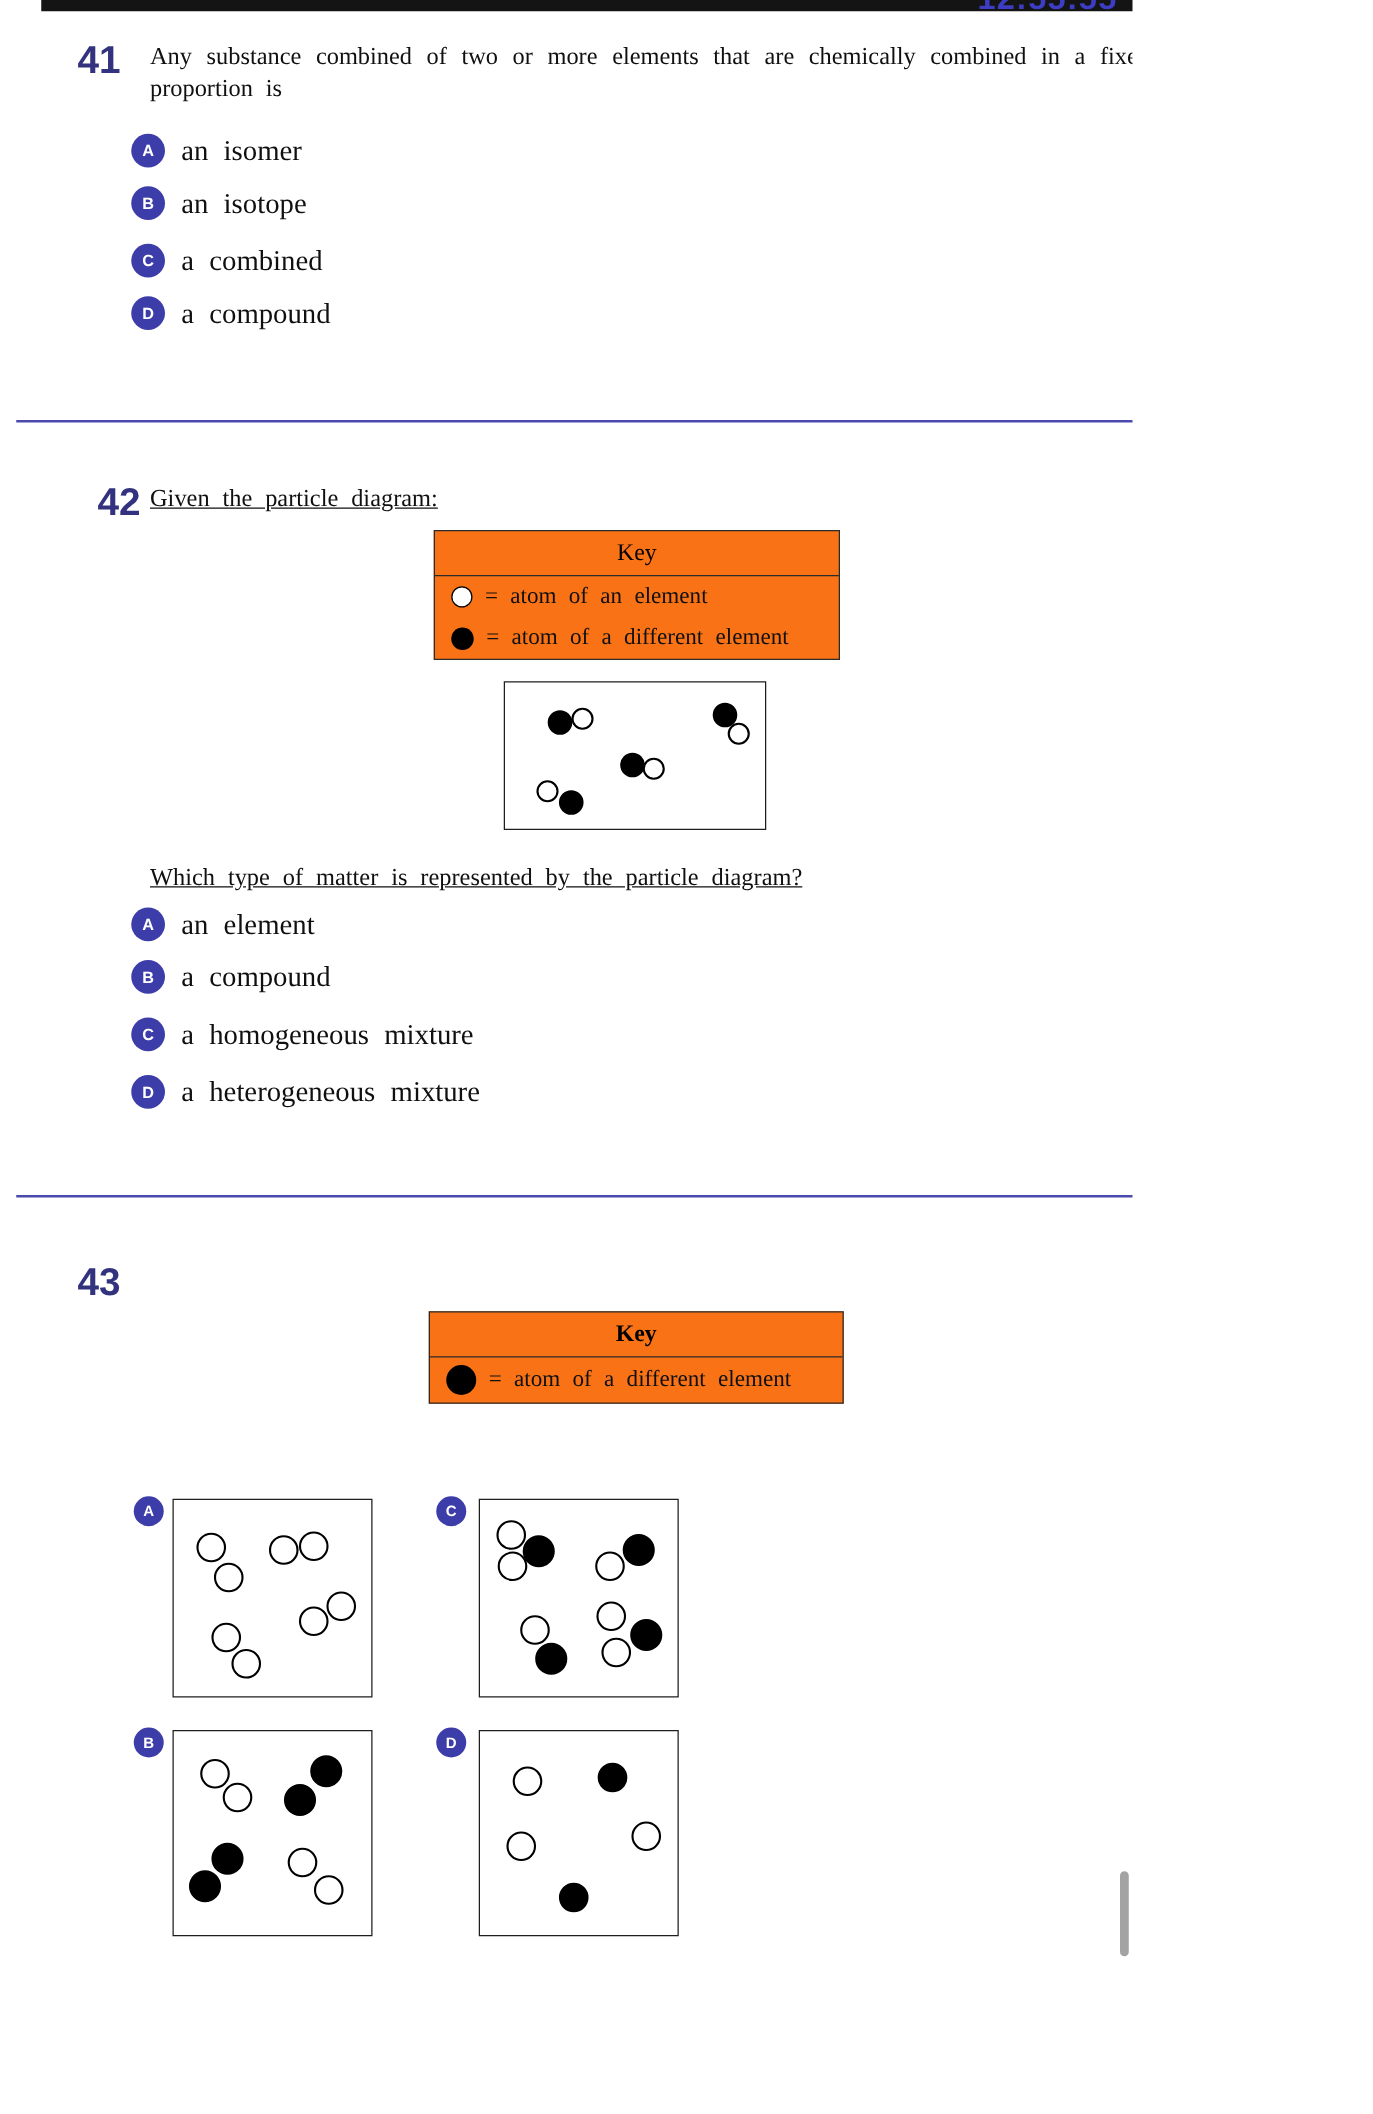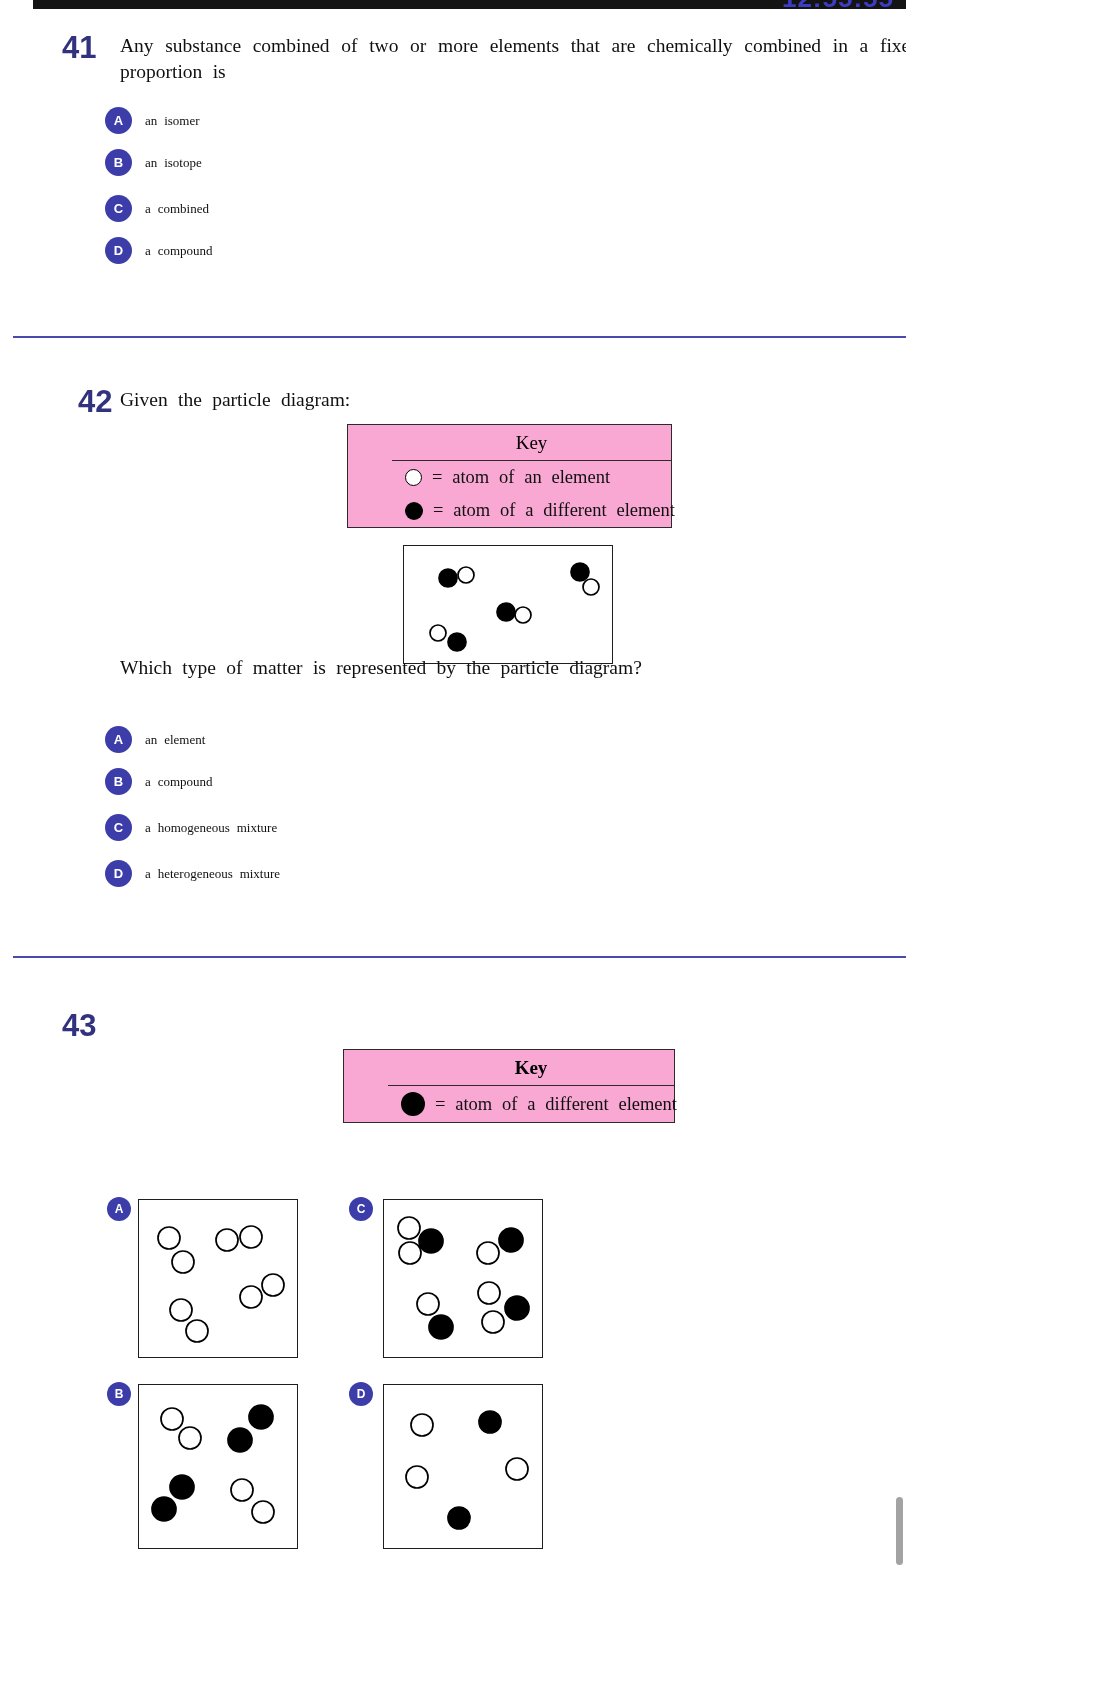--- a/index.html
+++ b/index.html
@@ -10,31 +10,31 @@
   }
   .topbar { position:absolute; left:33px; top:0; width:980px; height:9px; background:#141414; }
   .cutoff { position:absolute; top:0; right:12px; height:12px; overflow:hidden; }
   .cutoff span { display:block; font-family:"Liberation Sans",sans-serif; font-weight:700;
     font-size:26px; color:#3d3dc4; letter-spacing:1px; margin-top:-17px; }
 
   .qnum { position:absolute; font-family:"Liberation Sans",sans-serif; font-weight:700;
     font-size:31px; color:#32327e; }
   .qtext { position:absolute; font-size:19.5px; color:#101010; line-height:1.34;
     word-spacing:0.28em; text-align:justify; }
-  .qline { position:absolute; font-size:19.5px; color:#101010; word-spacing:0.28em; white-space:nowrap; }
+  .qline { position:absolute; font-size:19.5px; color:#101010; word-spacing:0.28em; white-space:nowrap;text-decoration:underline; }
 
   .option { position:absolute; display:flex; align-items:center; gap:13px; cursor:pointer; }
   .badge { width:27px; height:27px; border-radius:50%; background:#3d3daa; color:#ffffff;
     display:flex; align-items:center; justify-content:center;
     font-family:"Liberation Sans",sans-serif; font-weight:700; font-size:13px; flex:0 0 auto; }
-  .opt-text { font-size:13px; color:#101010; word-spacing:0.28em; white-space:nowrap; }
+  .opt-text { font-size:23px; color:#101010; word-spacing:0.28em; white-space:nowrap; }
 
   .divider { position:absolute; left:13px; width:992px; height:2px; background:#4a4aad; border:0; }
 
-  .keybox { position:absolute; border:1.4px solid #2b2b2b; background:#f9a8d4;padding-left:44px; }
+  .keybox { position:absolute; border:1.4px solid #2b2b2b; background:#f97316; }
   .key-title { text-align:center; font-size:19px; padding:7px 0 6px 0; border-bottom:1.4px solid #2b2b2b; }
   .key43 .key-title { font-weight:700; }
   .key-row { display:flex; align-items:center; gap:10px; padding:6px 14px 6px 13px; }
   .key-text { font-size:18.5px; color:#101010; word-spacing:0.28em; white-space:nowrap;font-family:Liberation Serif, serif; }
   .sym { border-radius:50%; flex:0 0 auto; }
   .sym[data-symbol="open"]   { width:17px; height:17px; border:1.7px solid #000; background:#fff; }
   .sym[data-symbol="filled"] { width:18px; height:18px; background:#000; }
   .key43 .sym[data-symbol="open"]   { width:22px; height:22px; border-width:1.9px; }
   .key43 .sym[data-symbol="filled"] { width:24px; height:24px; }
 
@@ -101,21 +101,21 @@
         <circle cx="62" cy="29" r="8" fill="#fff" stroke="#000" stroke-width="1.7"></circle>
         <circle cx="176" cy="26" r="9" fill="#000" stroke="#000" stroke-width="1.7"></circle>
         <circle cx="187" cy="41" r="8" fill="#fff" stroke="#000" stroke-width="1.7"></circle>
         <circle cx="102" cy="66" r="9" fill="#000" stroke="#000" stroke-width="1.7"></circle>
         <circle cx="119" cy="69" r="8" fill="#fff" stroke="#000" stroke-width="1.7"></circle>
         <circle cx="34" cy="87" r="8" fill="#fff" stroke="#000" stroke-width="1.7"></circle>
         <circle cx="53" cy="96" r="9" fill="#000" stroke="#000" stroke-width="1.7"></circle>
       </svg>
     </div>
 
-  <div class="qline" style="left:120px; top:657px;">Which type of matter is represented by the particle diagram?</div>
+  <div class="qline" style="left:120px; top:692px;">Which type of matter is represented by the particle diagram?</div>
 
   <div class="option" style="left:105px; top:726px;">
     <span class="badge">A</span>
     <span class="opt-text">an element</span>
   </div>
   <div class="option" style="left:105px; top:768px;">
     <span class="badge">B</span>
     <span class="opt-text">a compound</span>
   </div>
   <div class="option" style="left:105px; top:814px;">

